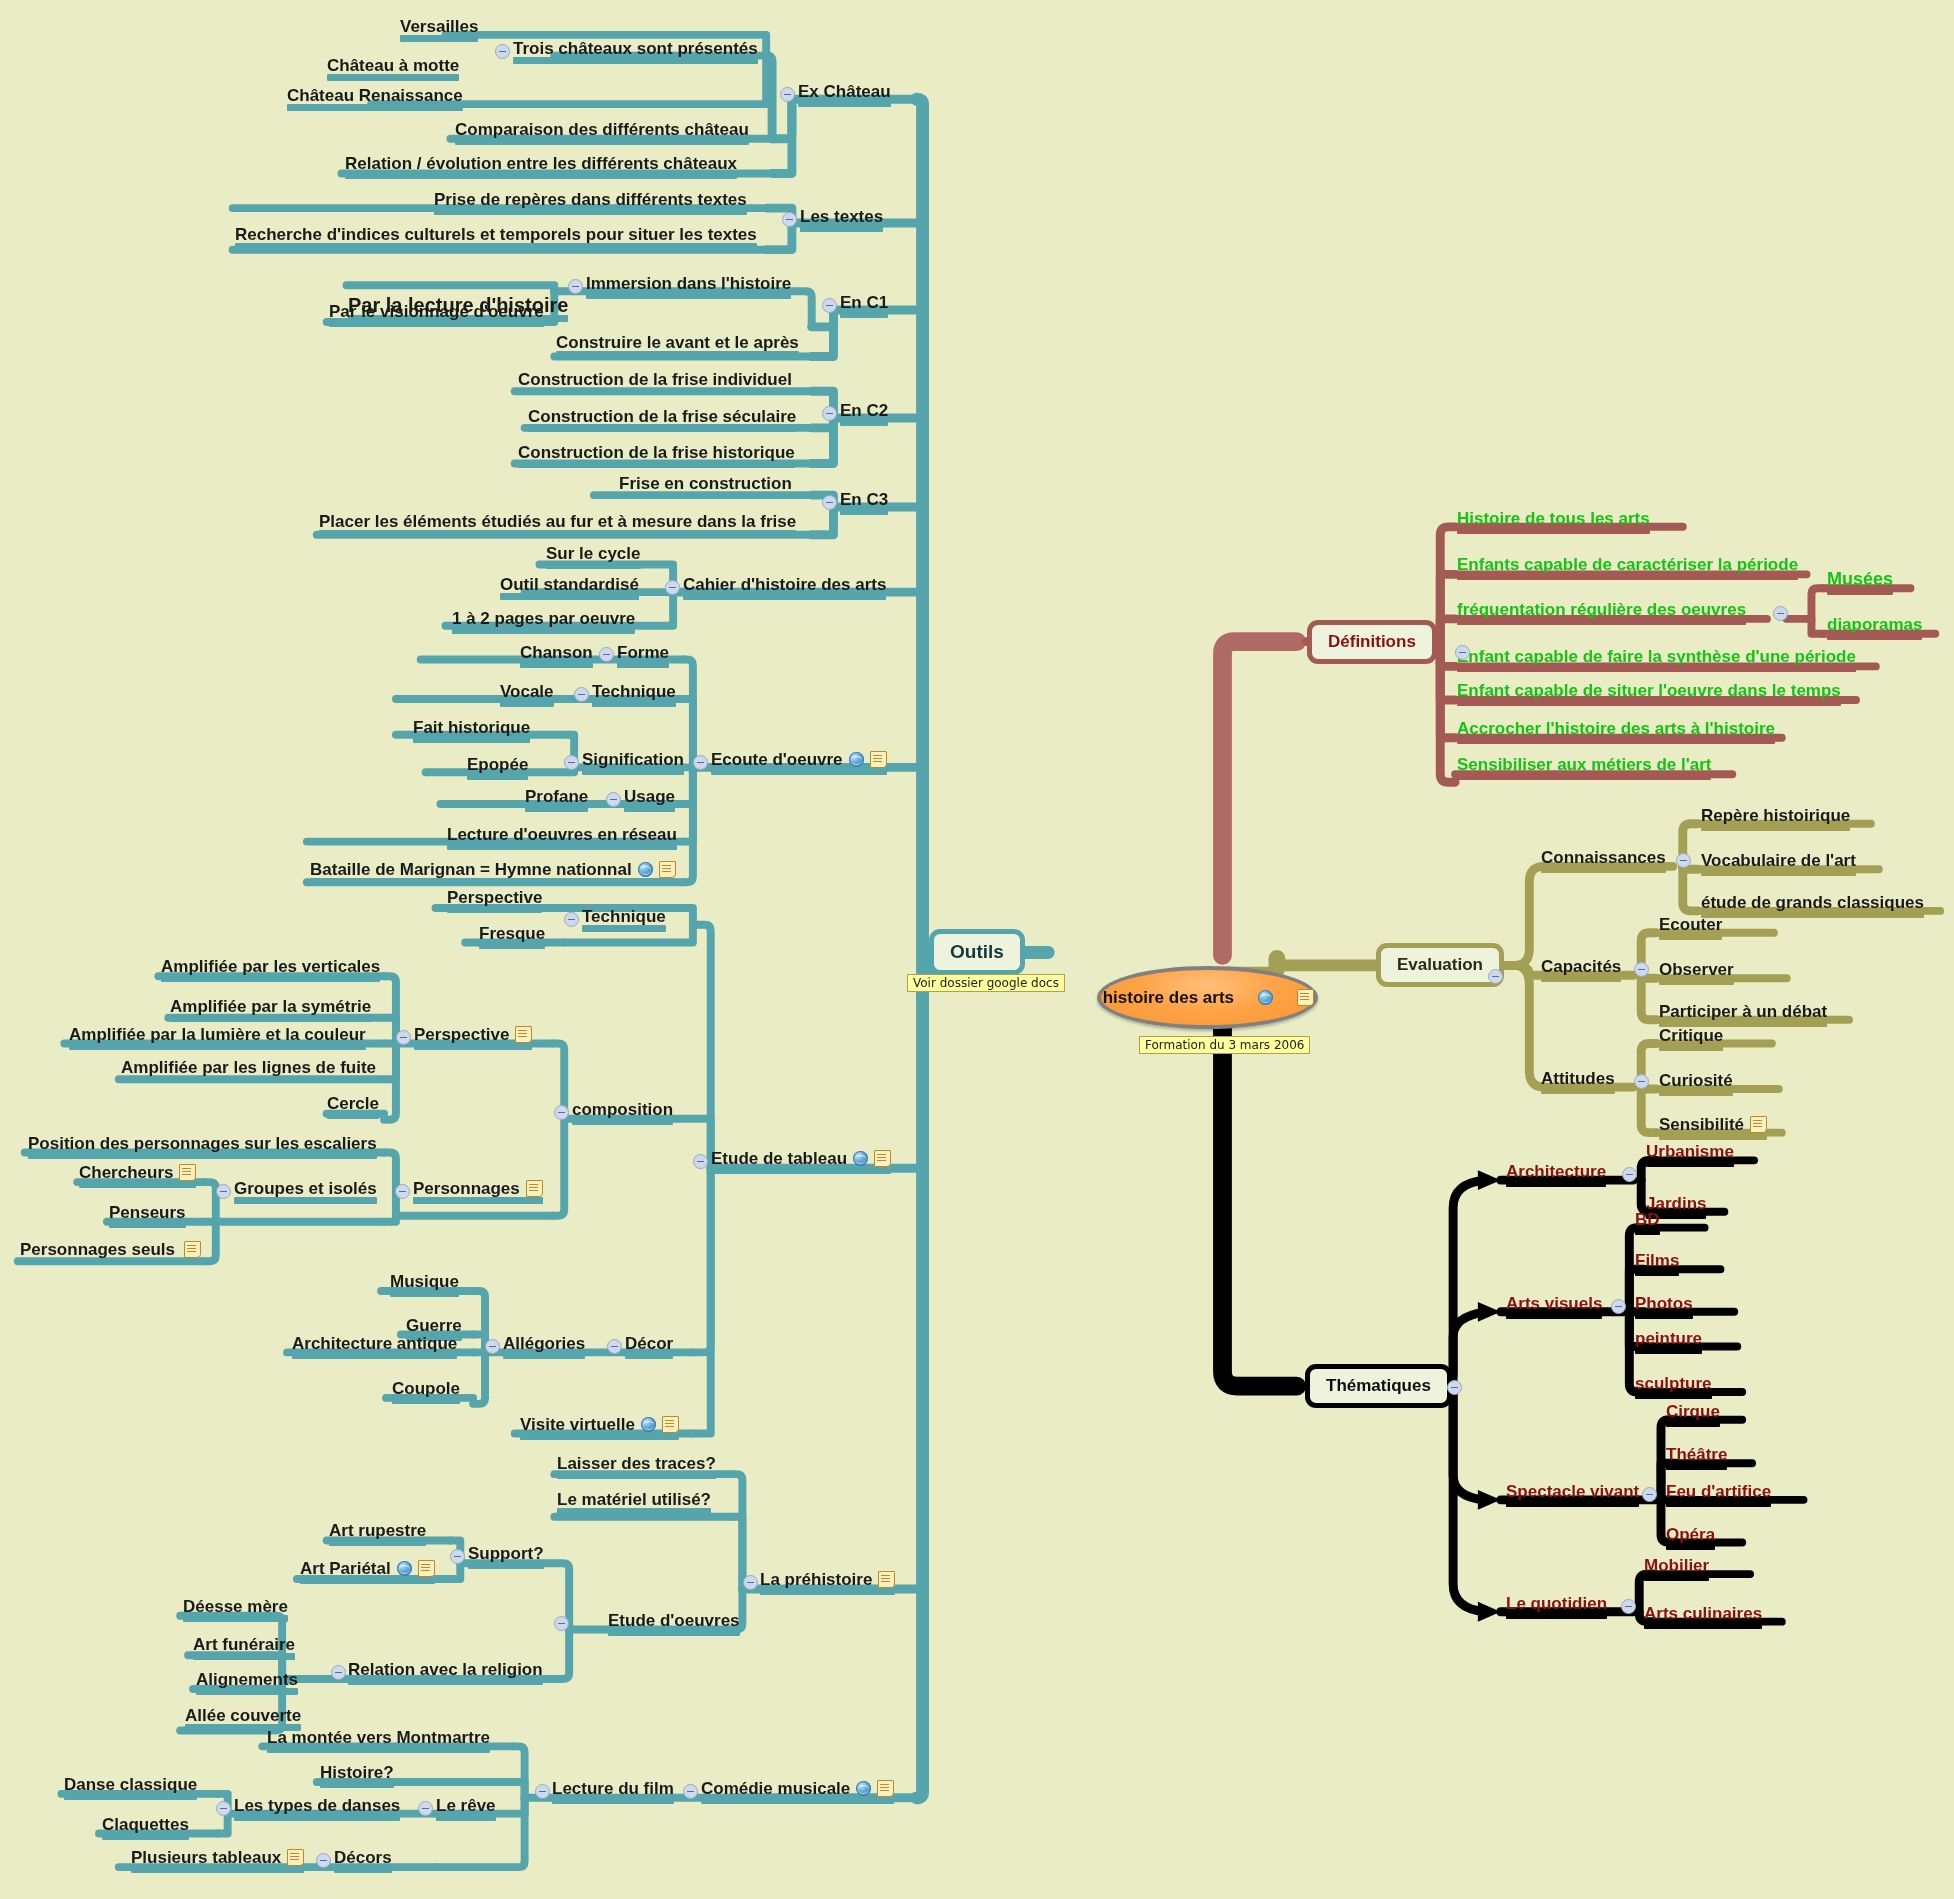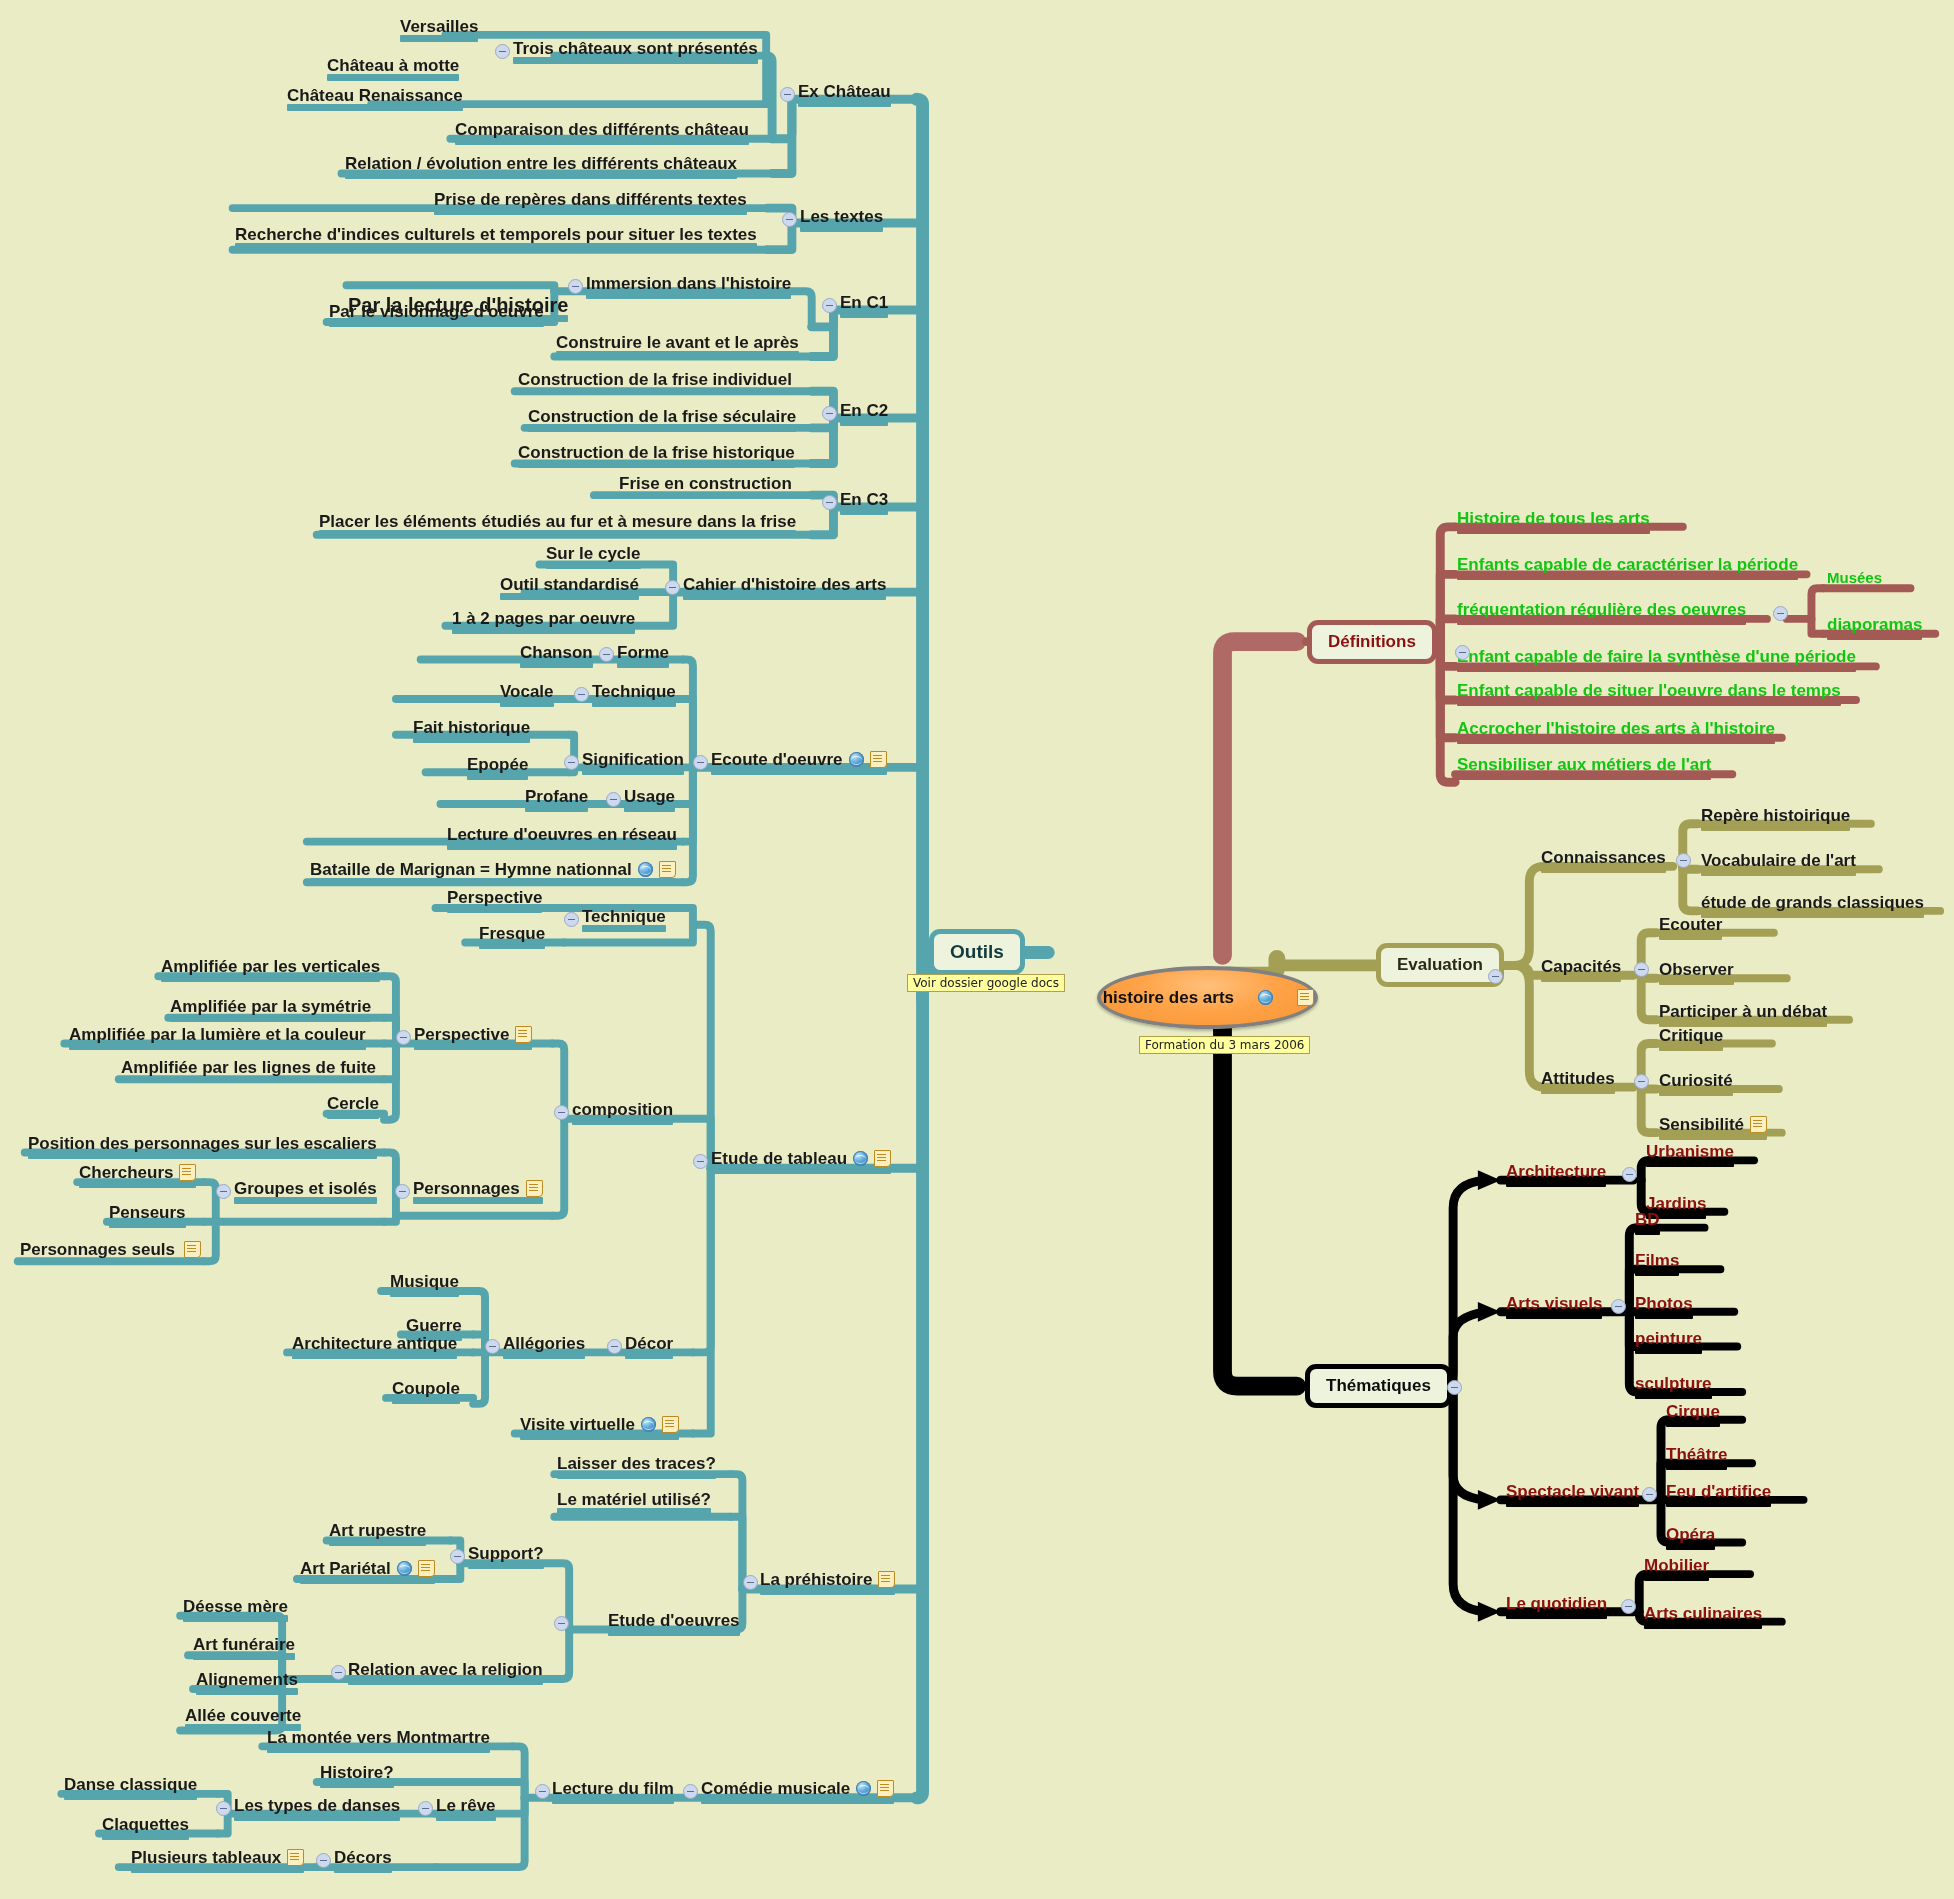--- a/index.html
+++ b/index.html
@@ -737,21 +737,21 @@
   <div class="node ul t-red green-text" style="left:1457px;top:510px;font-size:17px;">
     <span class="lbl">Histoire de tous les arts</span>
     </div>
   <div class="node ul t-red green-text" style="left:1457px;top:556px;font-size:17px;">
     <span class="lbl">Enfants capable de caractériser la période</span>
     </div>
   <div class="node ul t-red green-text" style="left:1457px;top:601px;font-size:17px;">
     <span class="lbl">fréquentation régulière des oeuvres</span>
     </div>
   <div class="bullet" style="left:1773px;top:606px;"></div>
-  <div class="node ul t-red green-text" style="left:1827px;top:570px;font-size:15px;text-align:right;">
+  <div class="node ul t-red green-text" style="left:1827px;top:570px;font-size:18px;text-align:right;">
     <span class="lbl">Musées</span>
     </div>
   <div class="node ul t-red green-text" style="left:1827px;top:616px;font-size:17px;">
     <span class="lbl">diaporamas</span>
     </div>
 
   <div class="node ul t-red green-text" style="left:1457px;top:648px;font-size:17px;">
     <span class="lbl">Enfant capable de faire la synthèse d'une période</span>
     </div>
   <div class="node ul t-red green-text" style="left:1457px;top:682px;font-size:17px;">

